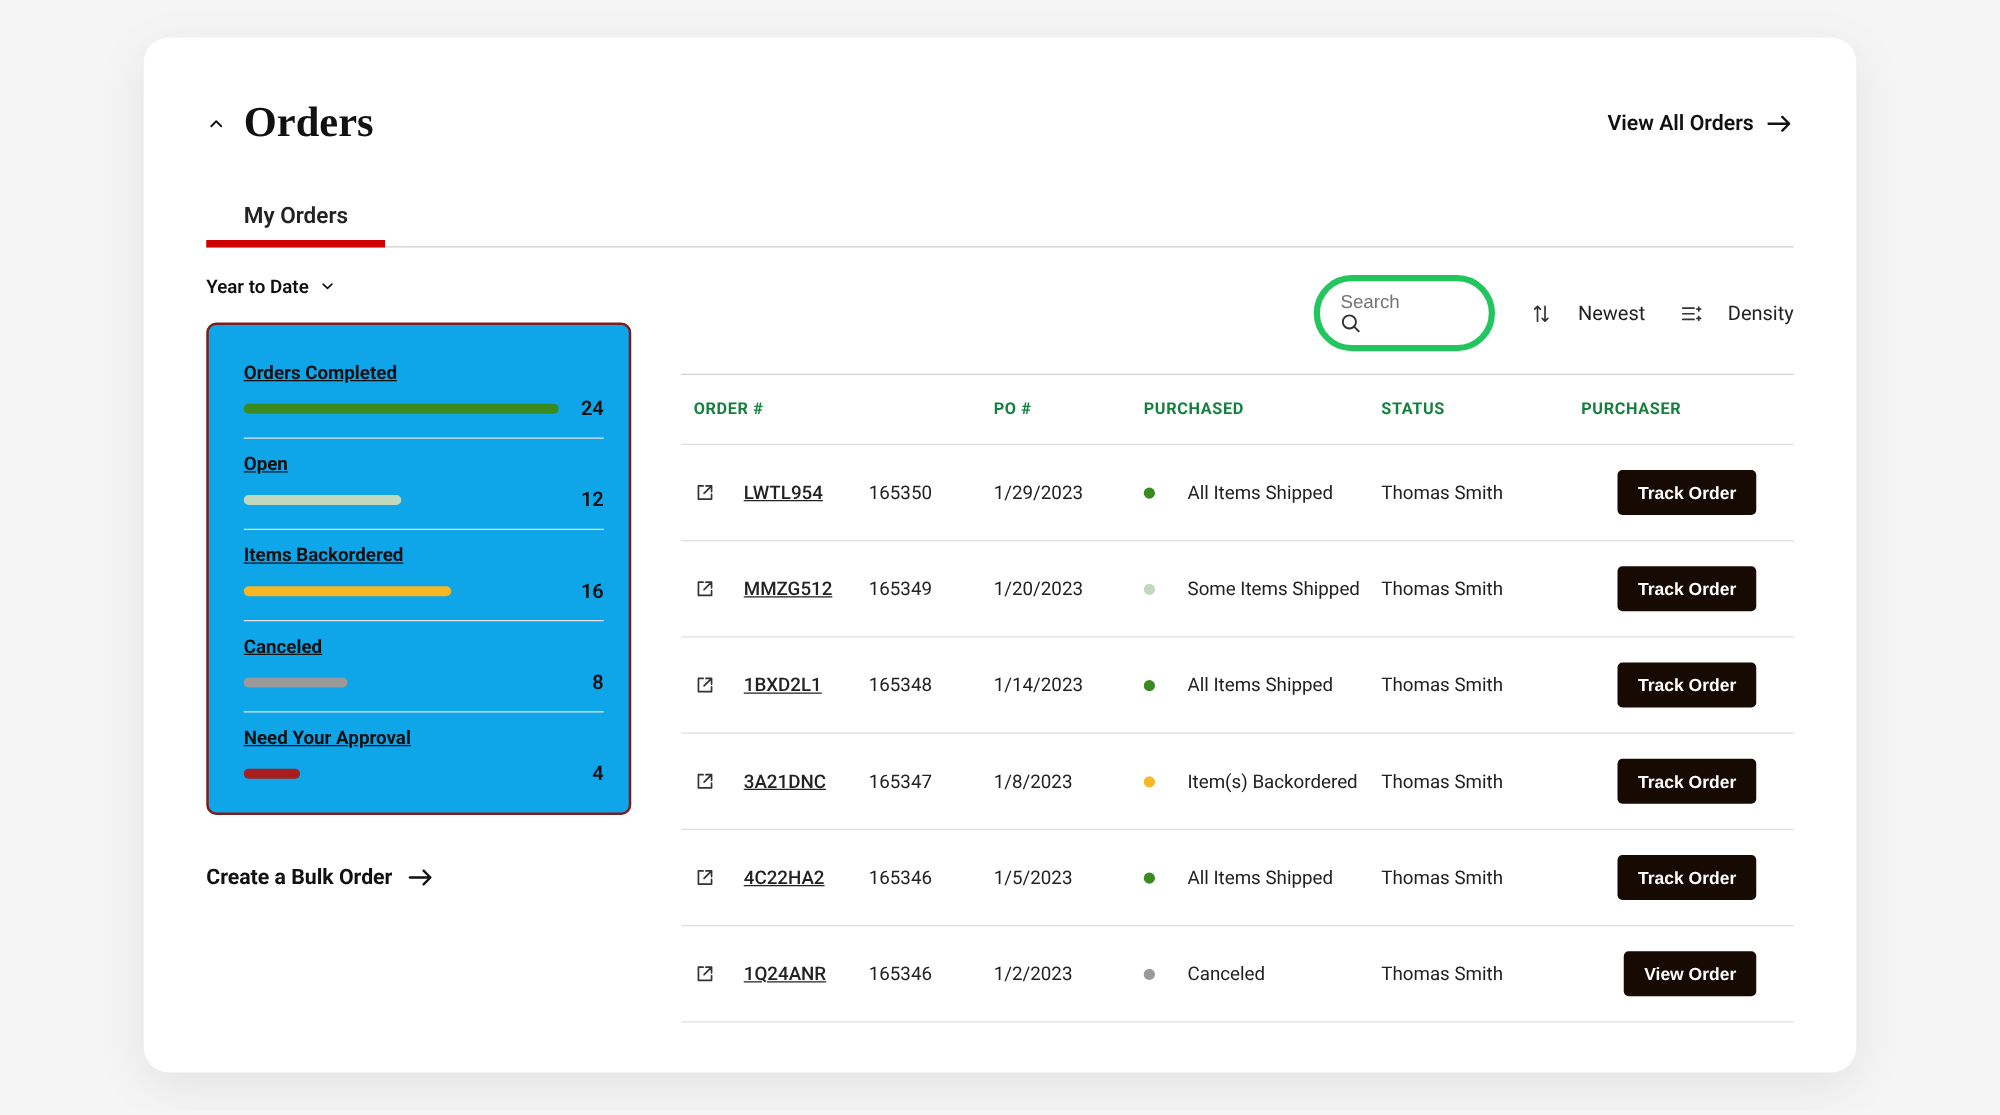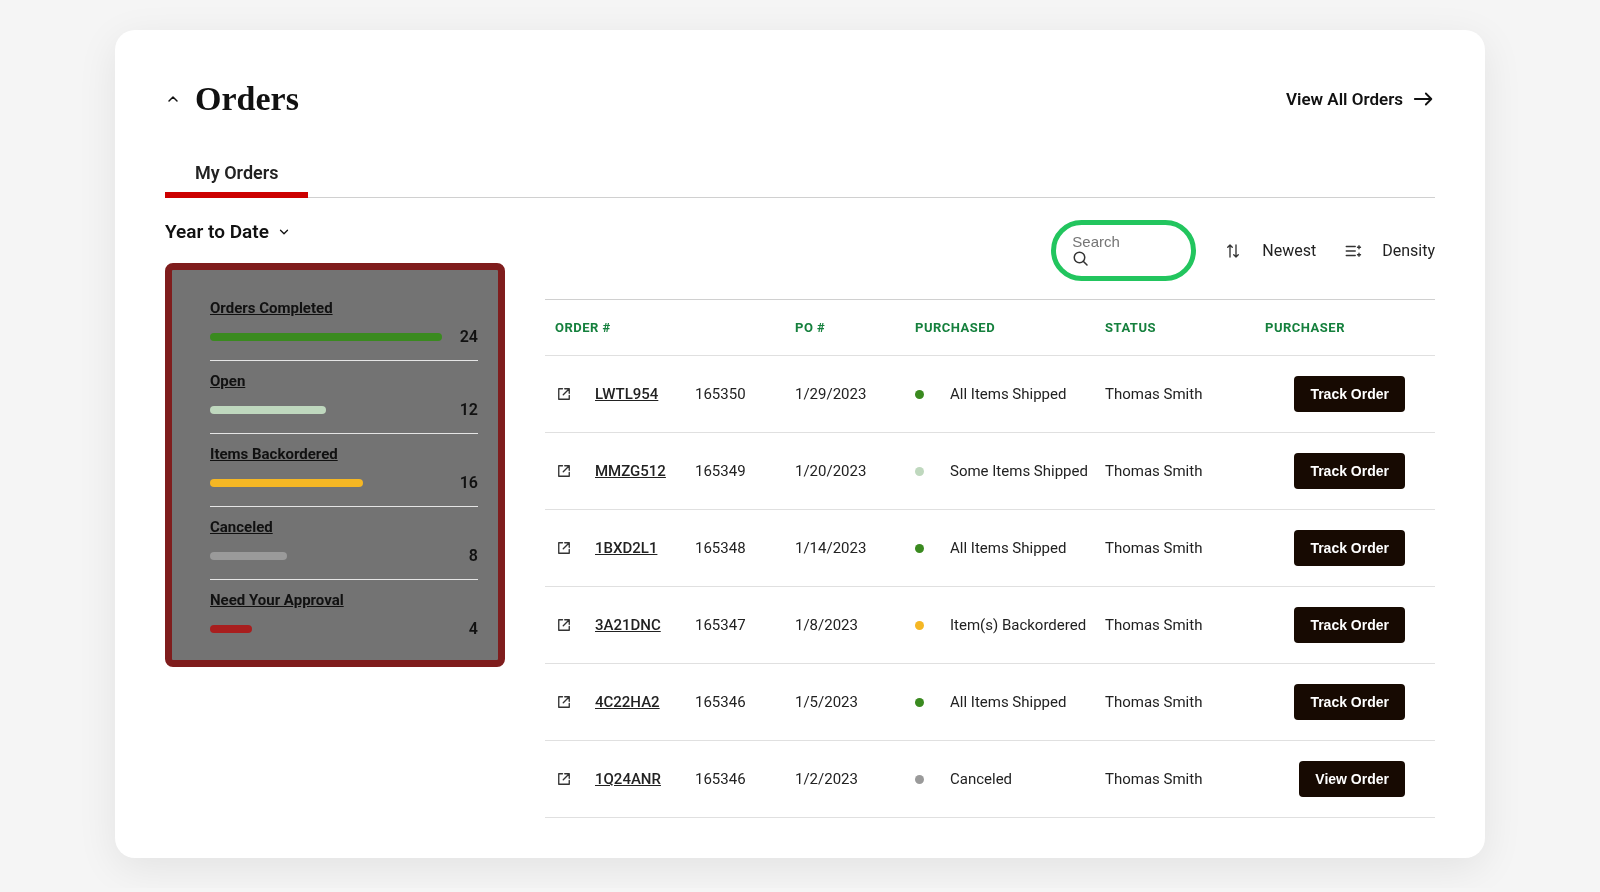--- a/index.html
+++ b/index.html
@@ -75,31 +75,31 @@
   .content-row {
     display: flex;
     gap: 40px;
     align-items: flex-start;
   }
   .leftcol { width: 340px; flex-shrink: 0; }
   .date-filter {
     display: flex;
     align-items: center;
     gap: 8px;
-    font-size: 19px;
+    font-size: 15px;
     font-weight: 600;
     color: #111;
     cursor: pointer;
     margin-bottom: 20px;
   }
   .summary-panel {
-    border: 7px solid #7f1d1d;
+    border: 2px solid #7f1d1d;
     border-radius: 8px;
-    background: #737373;
-    padding: 18px 20px 8px 38px;
+    background: #0ea5e9;
+    padding: 18px 20px 8px 28px;
   }
   .summary-item {
     padding: 10px 0 14px 0;
     border-bottom: 1px solid #e5e5e5;
   }
   .summary-item:last-child { border-bottom: none; }
   .summary-label {
     font-size: 15px;
     font-weight: 700;
     text-decoration: underline;
@@ -271,20 +271,26 @@
               <span class="summary-count">8</span>
             </div></div>
           <div class="summary-item"><span class="summary-label">Need Your Approval</span><div class="summary-bar-row">
               <div class="bar-track">
                 <div class="bar-fill" style="width:18%;background:#a81e1e;"></div>
               </div>
               <span class="summary-count">4</span>
             </div></div>
         </div>
 
+      <div class="bulk-link">
+        <span>Create a Bulk Order</span>
+        <svg width="22" height="16" viewBox="0 0 24 16">
+            <path d="M2 8h18M14 2l6 6-6 6" fill="none" stroke="#111" stroke-width="2" stroke-linecap="round" stroke-linejoin="round"></path>
+          </svg>
+      </div>
     </div>
 
     <div class="rightcol">
       <div class="controls-row">
         <div class="search-pill">
           <input type="text" placeholder="Search" style="">
           <svg width="18" height="18" viewBox="0 0 24 24">
               <circle cx="10" cy="10" r="7" fill="none" stroke="#333" stroke-width="2"></circle>
               <path d="M15 15l5 5" stroke="#333" stroke-width="2" stroke-linecap="round"></path>
             </svg>

